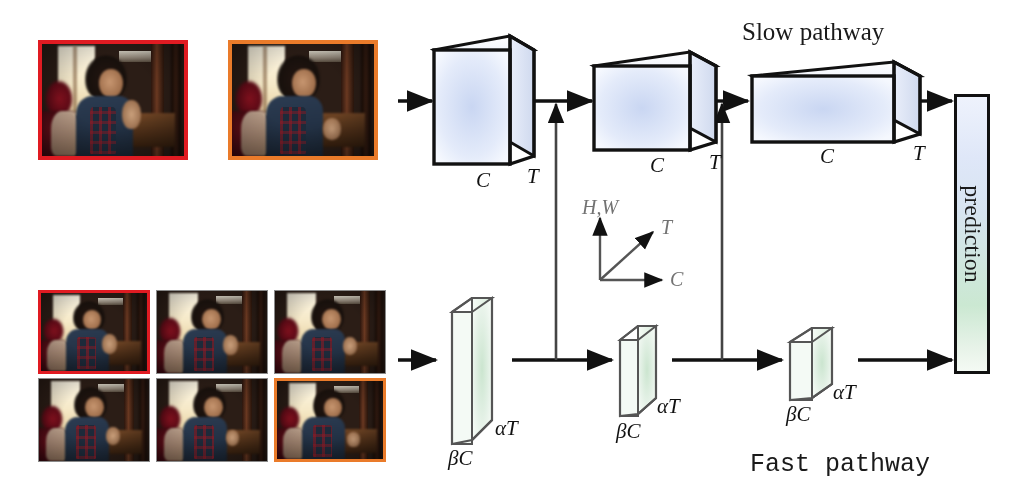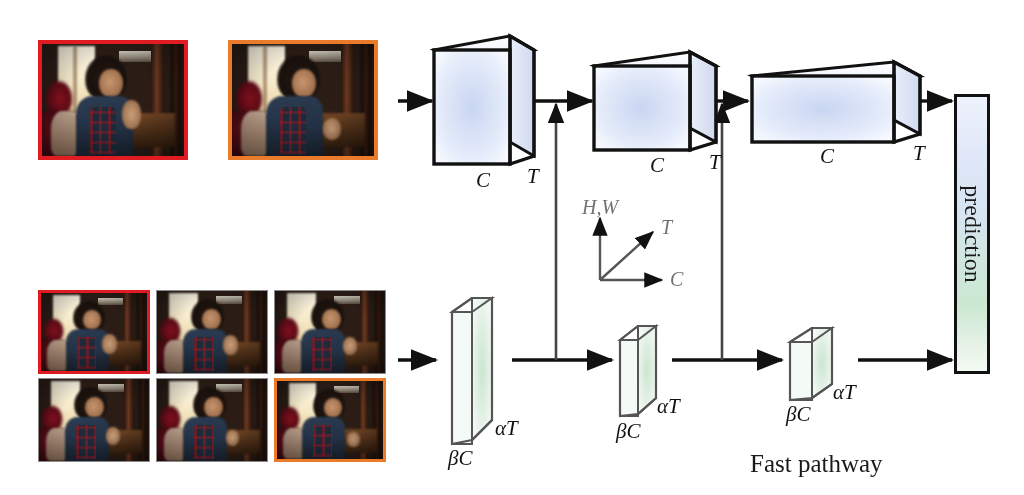--- a/index.html
+++ b/index.html
@@ -477,21 +477,22 @@
       <polygon points="790,342 812,328 832,328 832,384 812,398 790,400" fill="none" stroke="#555" stroke-width="2.2"></polygon>
     </g>
 
     <g>
       <line x1="600" y1="280" x2="600" y2="218" stroke="#555" stroke-width="2.4" marker-end="url(#ah)"></line>
       <line x1="600" y1="280" x2="662" y2="280" stroke="#555" stroke-width="2.4" marker-end="url(#ah)"></line>
       <line x1="600" y1="280" x2="653" y2="232" stroke="#555" stroke-width="2.4" marker-end="url(#ah)"></line>
     </g>
   </svg>
 
-  <div class="pathlabel" style="left:750px; top:450px;">Fast pathway</div>
+  <div class="pathlabel" style="left:742px; top:18px;">Slow pathway</div>
+  <div class="pathlabel" style="left:750px; top:450px;font-family:Liberation Mono, monospace;">Fast pathway</div>
 
   <div class="lab" style="left:476px; top:170px; font-size:21px;">C</div>
   <div class="lab" style="left:527px; top:166px; font-size:21px;">T</div>
 
   <div class="lab" style="left:650px; top:155px; font-size:21px;">C</div>
   <div class="lab" style="left:709px; top:152px; font-size:21px;">T</div>
 
   <div class="lab" style="left:820px; top:146px; font-size:21px;">C</div>
   <div class="lab" style="left:913px; top:143px; font-size:21px;">T</div>
 

